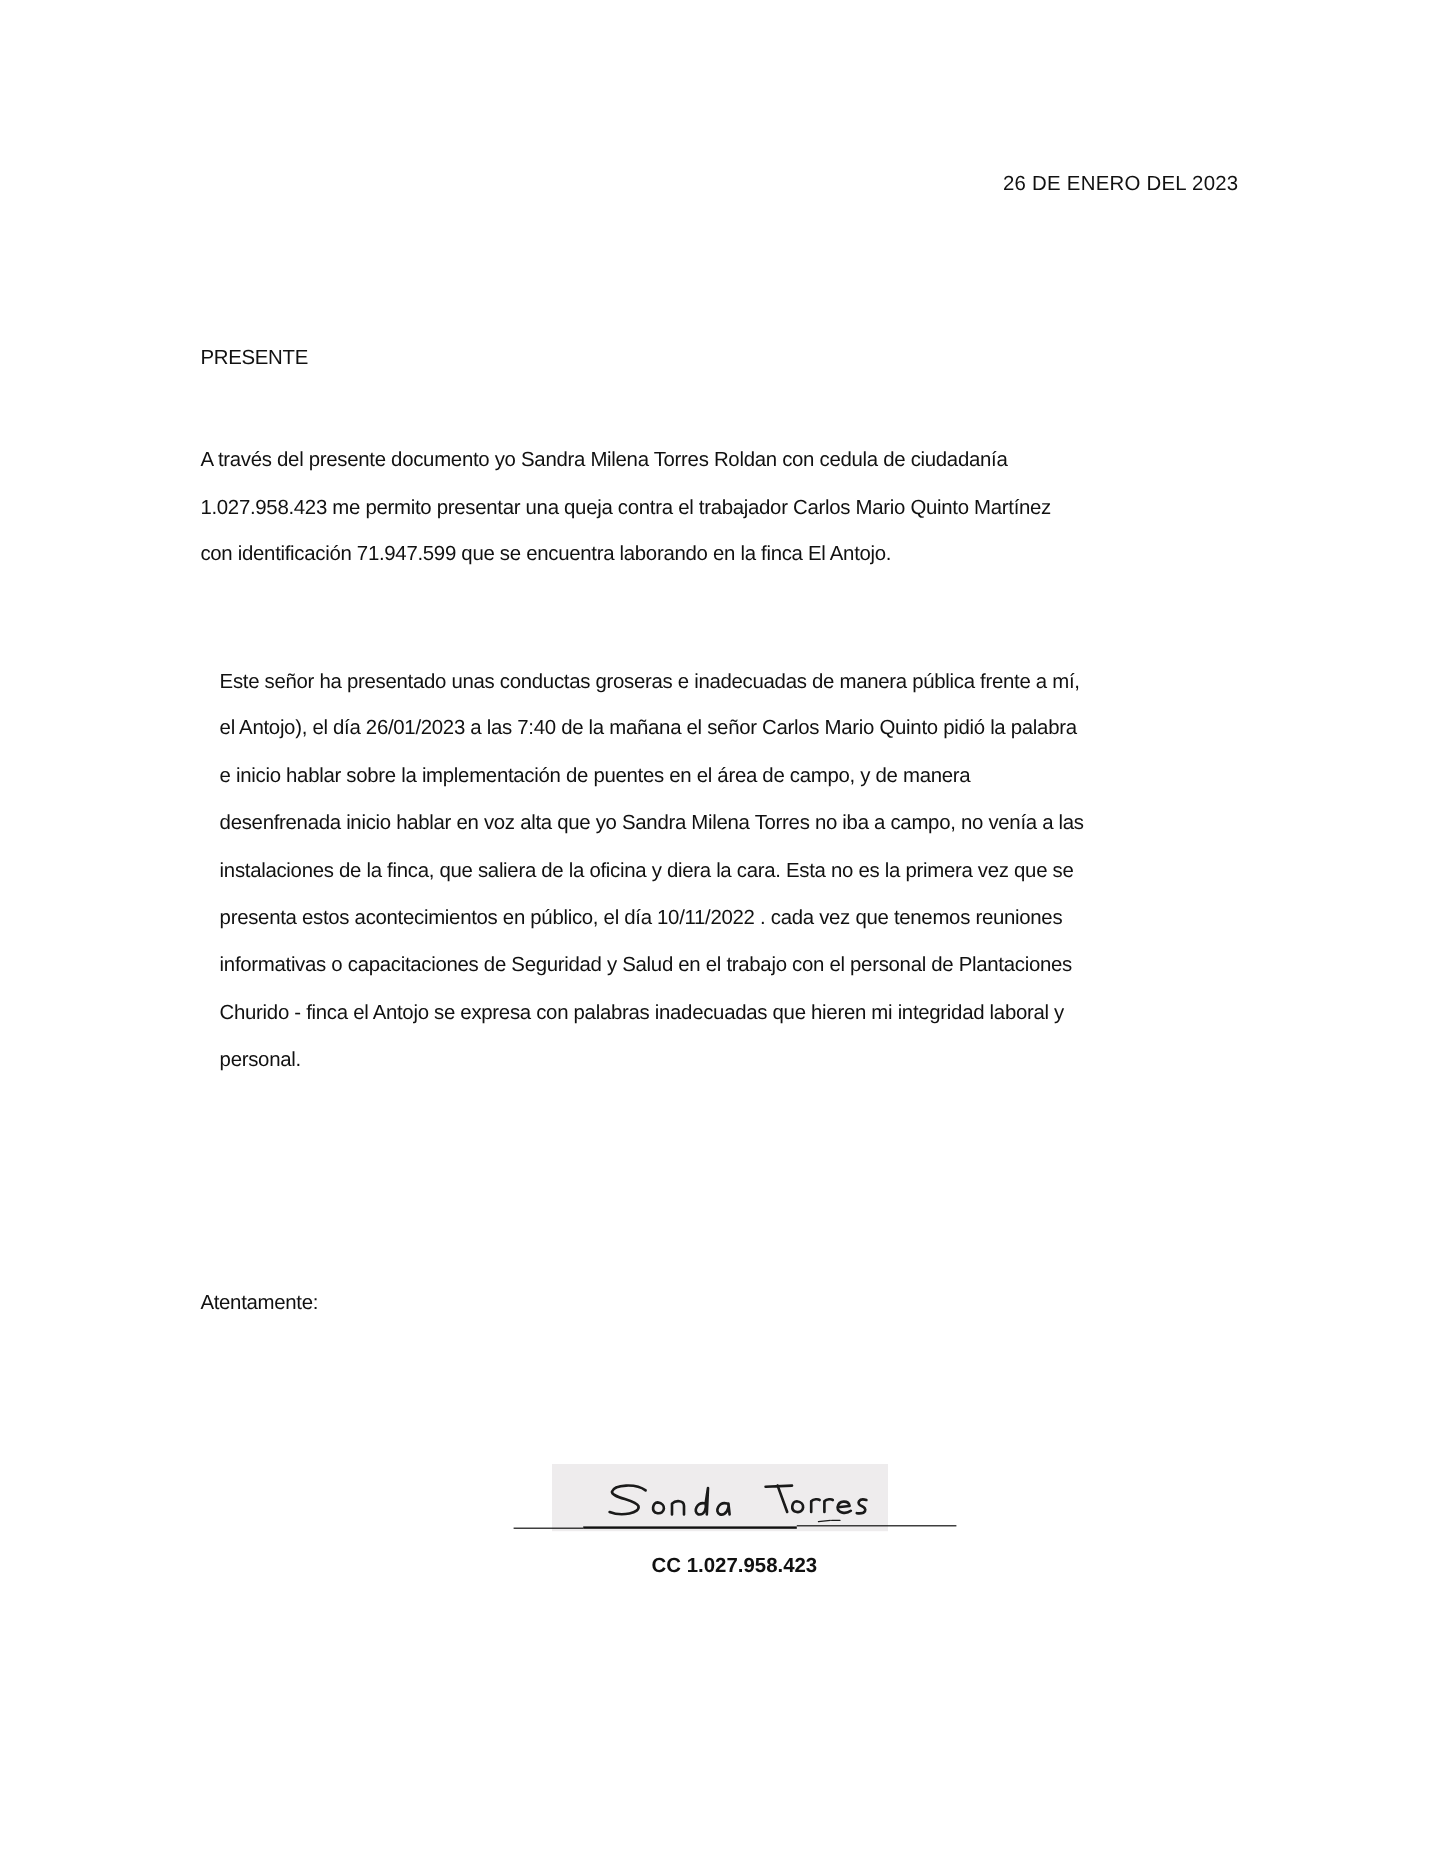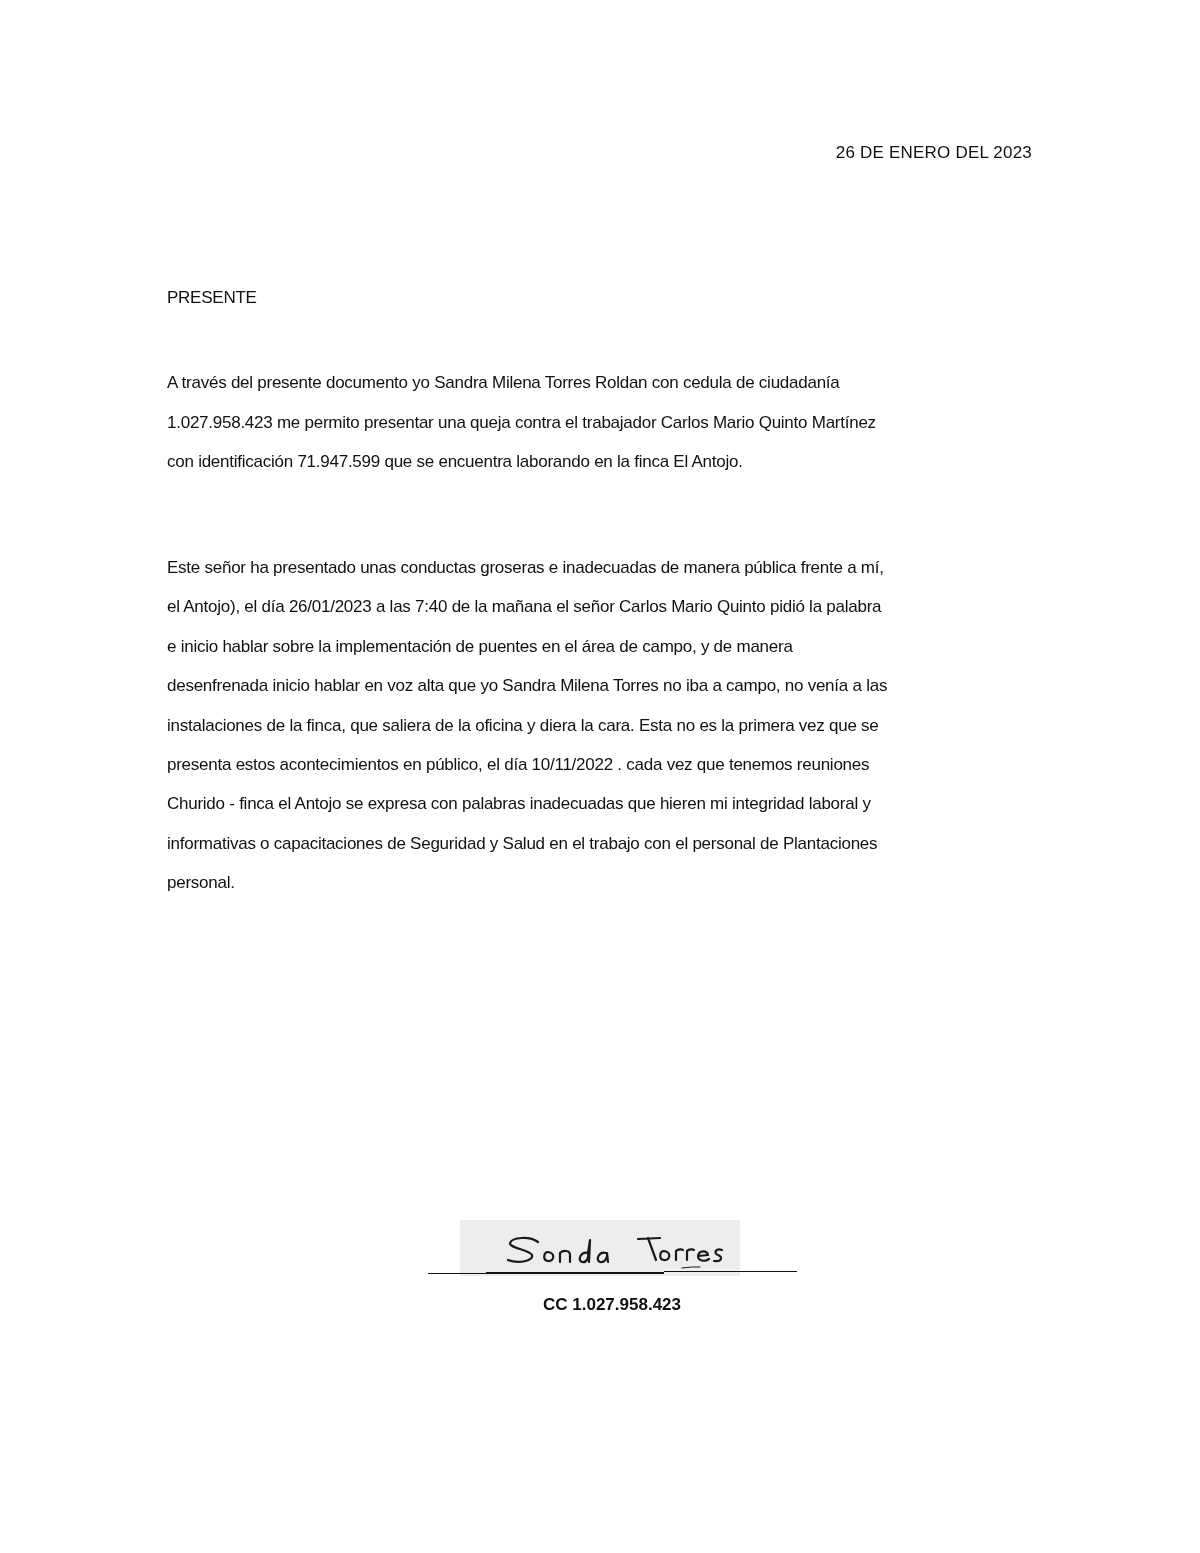--- a/index.html
+++ b/index.html
@@ -8,21 +8,21 @@
       font-family: "Liberation Sans", sans-serif; color: #111111;
     }
     .page { position: absolute; left: 0; top: 0; width: 1200px; height: 1161px; background: #ffffff; }
     .date {
       position: absolute; right: 168px; top: 143px;
       font-size: 17px; letter-spacing: 0.2px;
     }
     .block { position: absolute; left: 167px; width: 880px; font-size: 17px; letter-spacing: -0.25px; }
     .presente { top: 254px; margin-top: 34px; }
     .para1 { top: 363px; line-height: 39.5px; }
-    .para2 { top: 548px; line-height: 39.4px; }
+    .para2 { top: 548px; line-height: 39.4px; margin-left: 16px; }
     .line { display: block; white-space: nowrap; }
     .thanks { top: 1018px; }
     .closing { top: 1076px; }
     .signature-box {
       position: absolute; left: 460px; top: 1220px; width: 280px; height: 56px;
       background: #eeeced;
     }
     .signature-box svg { position: absolute; left: 0; top: 0; }
     .sig-line-a { position: absolute; left: 428px; top: 1273px; width: 58px; height: 1px; background: #111; }
     .sig-line-b { position: absolute; left: 486px; top: 1272px; width: 178px; height: 2px; background: #111; }
@@ -47,25 +47,26 @@
     <span class="line">con identificación 71.947.599 que se encuentra laborando en la finca El Antojo.</span>
   </div>
 
   <div class="block para2">
     <span class="line">Este señor ha presentado unas conductas groseras e inadecuadas de manera pública frente a mí,</span>
     <span class="line">el Antojo), el día 26/01/2023 a las 7:40  de la mañana el señor Carlos Mario Quinto pidió la palabra</span>
     <span class="line">e inicio hablar sobre la implementación de puentes en el área de campo, y de manera</span>
     <span class="line">desenfrenada inicio hablar en voz alta que yo Sandra Milena Torres no iba a campo, no venía a las</span>
     <span class="line">instalaciones de  la finca, que saliera de la oficina y diera la cara. Esta no es la primera vez que se</span>
     <span class="line">presenta estos acontecimientos en público, el día 10/11/2022 . cada vez que tenemos reuniones</span>
+    <span class="line">informativas o capacitaciones de Seguridad y Salud en el trabajo con el personal de Plantaciones</span>
     <span class="line">Churido - finca el Antojo se expresa con palabras inadecuadas que hieren mi integridad laboral y</span>
-    <span class="line">informativas o capacitaciones de Seguridad y Salud en el trabajo con el personal de Plantaciones</span>
     <span class="line">personal.</span>
   </div>
 
+  <div class="block closing">Atentamente:</div>
 
   <div class="signature-box">
     <svg width="280" height="56" viewBox="0 0 280 56">
       <g fill="none" stroke="#1a1a1a" stroke-width="2.2" stroke-linecap="round" stroke-linejoin="round">
 
         <path d="M78 22 C70 16, 52 17, 50 23 C49 28, 70 30, 72 35 C74 41, 58 44, 48 40"></path>
 
         <path d="M88 32 C84 32, 82 40, 88 41 C94 42, 96 33, 88 32 Z"></path>
 
         <path d="M100 42 L100 33 C103 30, 110 30, 110 35 L110 42"></path>

